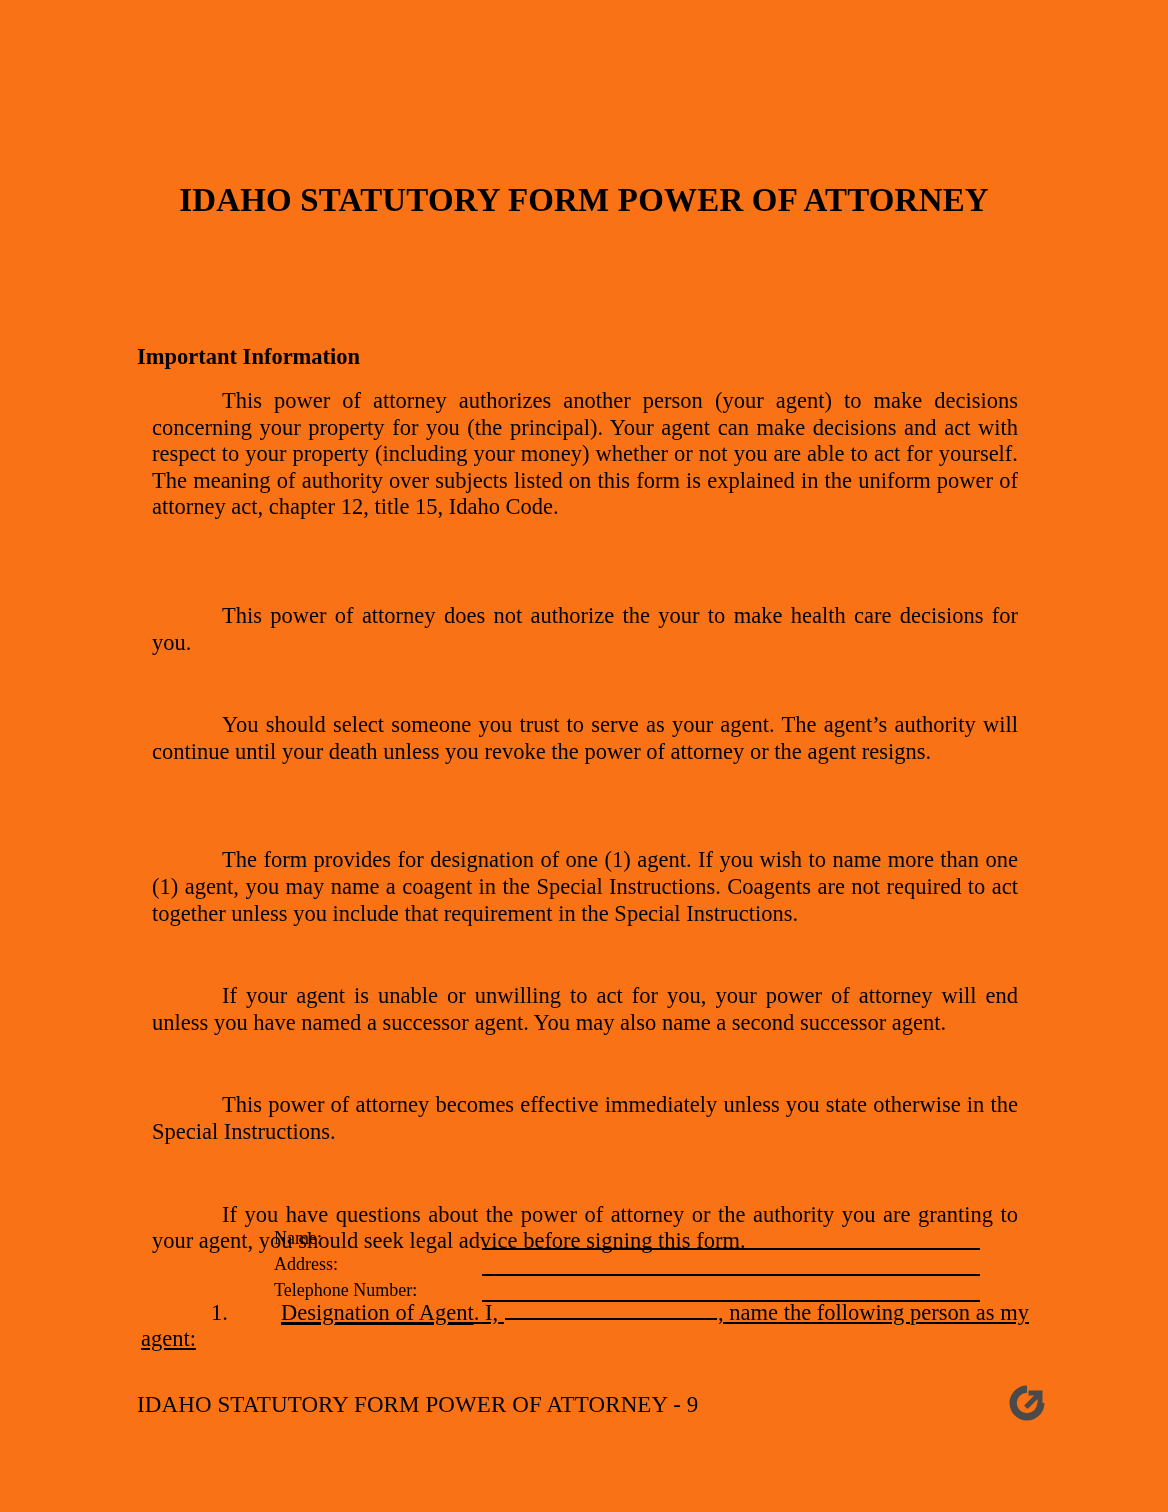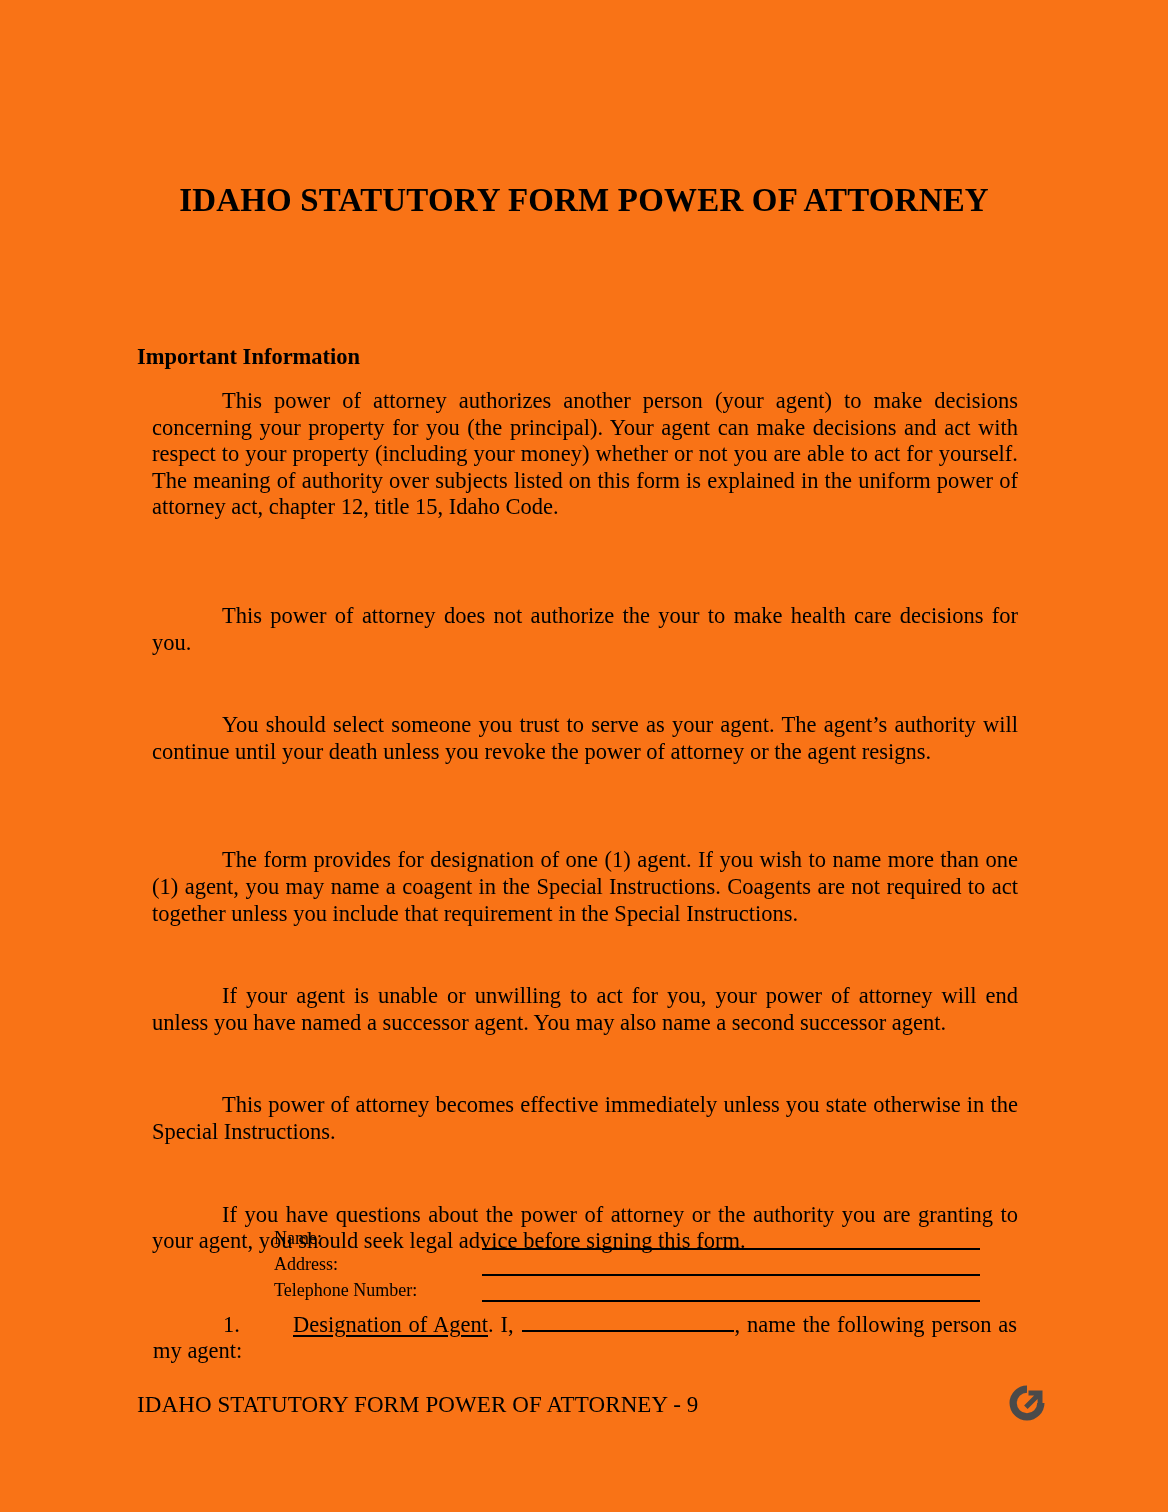--- a/index.html
+++ b/index.html
@@ -62,25 +62,26 @@
     text-align: justify;
     text-indent: 70px;
     text-justify: inter-word;
   }
 
   .gap-lg { height: 52px; }
   .gap-md { height: 26px; }
 
   
   .numbered {
-    margin: 16px;
+    margin: 4px;
     font-size: 22.5px;
     line-height: 26.6px;
     text-align: justify;
     text-indent: 0;
+    text-decoration: underline;
   }
   .num-label {
     display: inline-block;
     width: 70px;
     text-indent: 0;
     margin-left: 70px;
   }
   .underline-term {
     text-decoration: underline;
     text-decoration-thickness: 1.6px;

